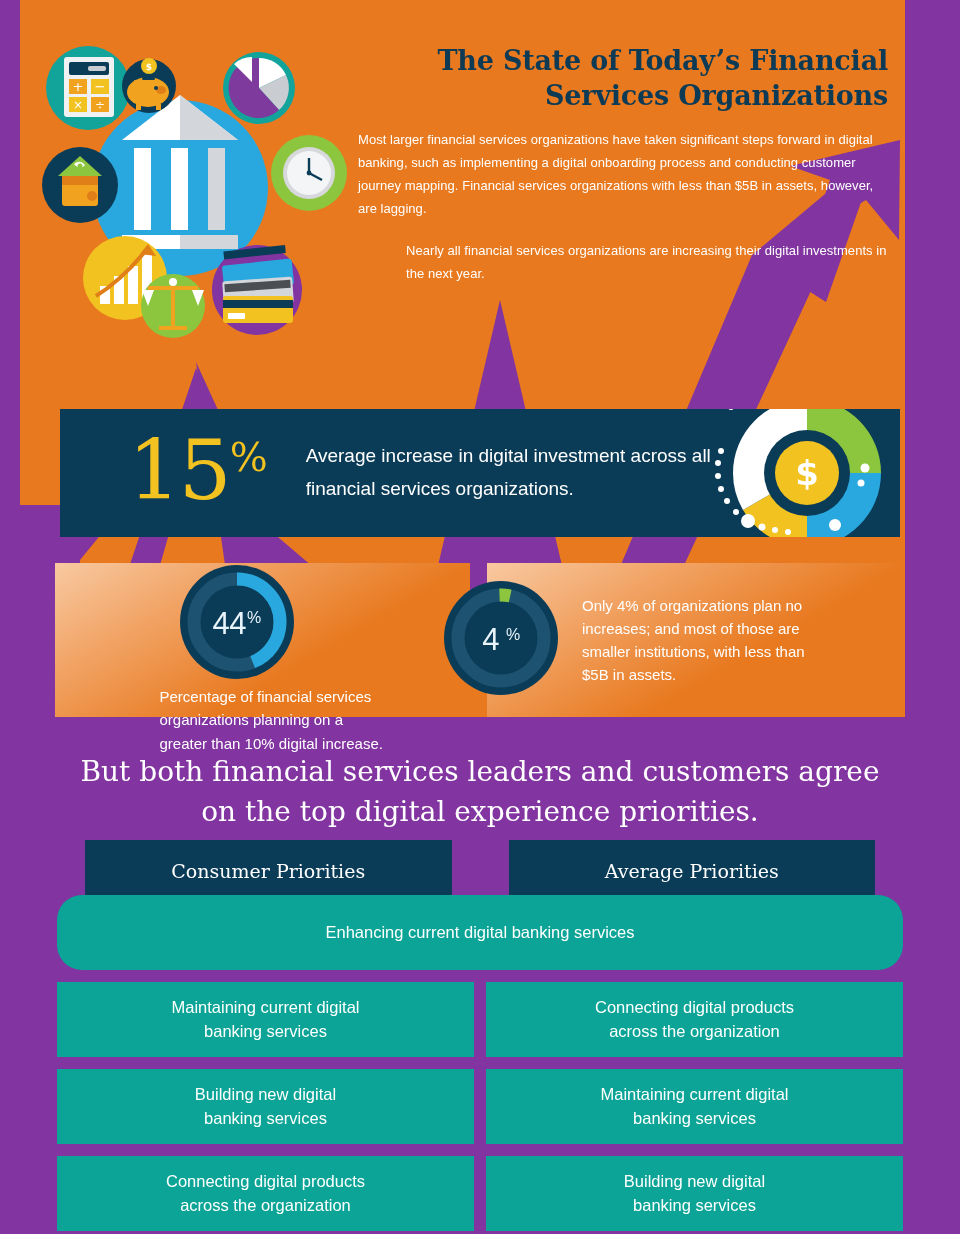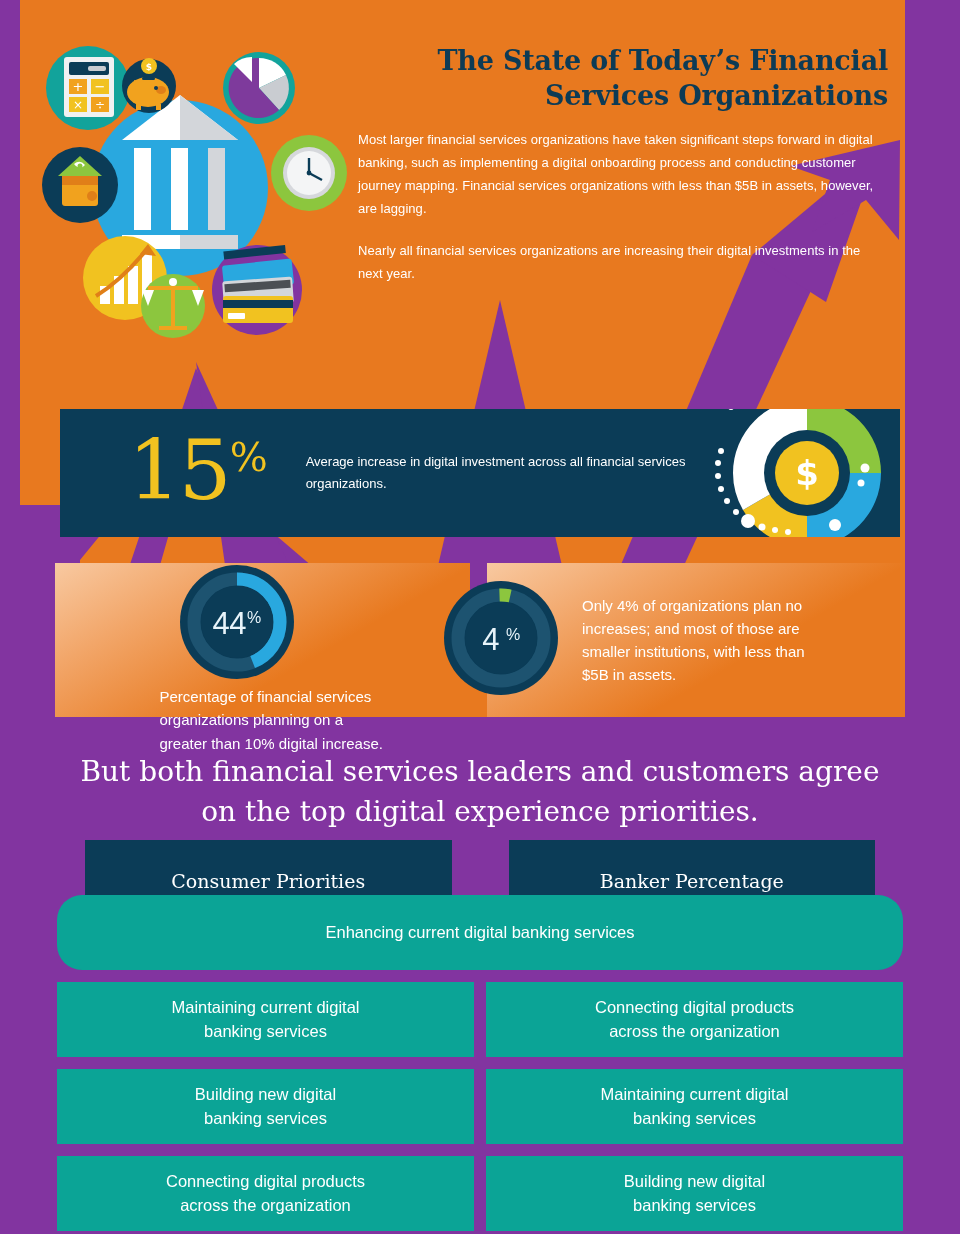--- a/index.html
+++ b/index.html
@@ -79,21 +79,21 @@
     letter-spacing: -0.2px;
     text-align: right;
   }
   .para {
     margin-top: 15px;
     color: #ffffff;
     font-size: 13px;
     line-height: 1.77;
     letter-spacing: 0.05px;
   }
-  .para + .para { margin-top: 19px; }
+  .para + .para { margin-top: 19px; margin-left: 48px; }
 
   
   .navy-banner {
     position: absolute;
     left: 60px;
     top: 409px;
     width: 840px;
     height: 128px;
     background: #0b3c57;
     z-index: 6;
@@ -115,21 +115,21 @@
     position: relative;
     top: -2px;
   }
   .big-pct .sup {
     font-size: 40px;
     vertical-align: 28px;
     letter-spacing: 0;
   }
   .banner-text {
     color: #ffffff;
-    font-size: 13px;
+    font-size: 19px;
     line-height: 1.72;
     margin-left: 38px;
     max-width: 420px;
   }
   .banner-donut {
     position: absolute;
     right: -10px;
     top: -36px;
     width: 215px;
     height: 200px;
@@ -212,21 +212,21 @@
     padding: 0 85px;
     z-index: 5;
   }
   .prio-header {
     flex: 1;
     background: #0b3c57;
     color: #ffffff;
     font-family: "DejaVu Serif", serif;
     font-size: 19px;
     text-align: center;
-    padding: 30px 0 15px;
+    padding: 20px 0 15px;
   }
 
   .prio-grid {
     position: absolute;
     left: 57px;
     top: 895px;
     width: 846px;
     z-index: 5;
   }
   .prio-row {
@@ -447,21 +447,21 @@
     <div class="card-text">Only 4% of organizations plan no increases; and most of those are smaller institutions, with less than $5B in assets.</div>
   </div>
 
   <div class="agree-head">
     <div>But both financial services leaders and customers agree</div>
     <div>on the top digital experience priorities.</div>
   </div>
 
   <div class="prio-headers">
     <div class="prio-header">Consumer Priorities</div>
-    <div class="prio-header">Banker Percentage</div>
+    <div class="prio-header">Average Priorities</div>
   </div>
 
   <div class="prio-grid">
 
     <div class="prio-row">
       <div class="prio-cell full">Enhancing current digital banking services</div>
     </div>
 
     <div class="prio-row">
       <div class="prio-cell half">

